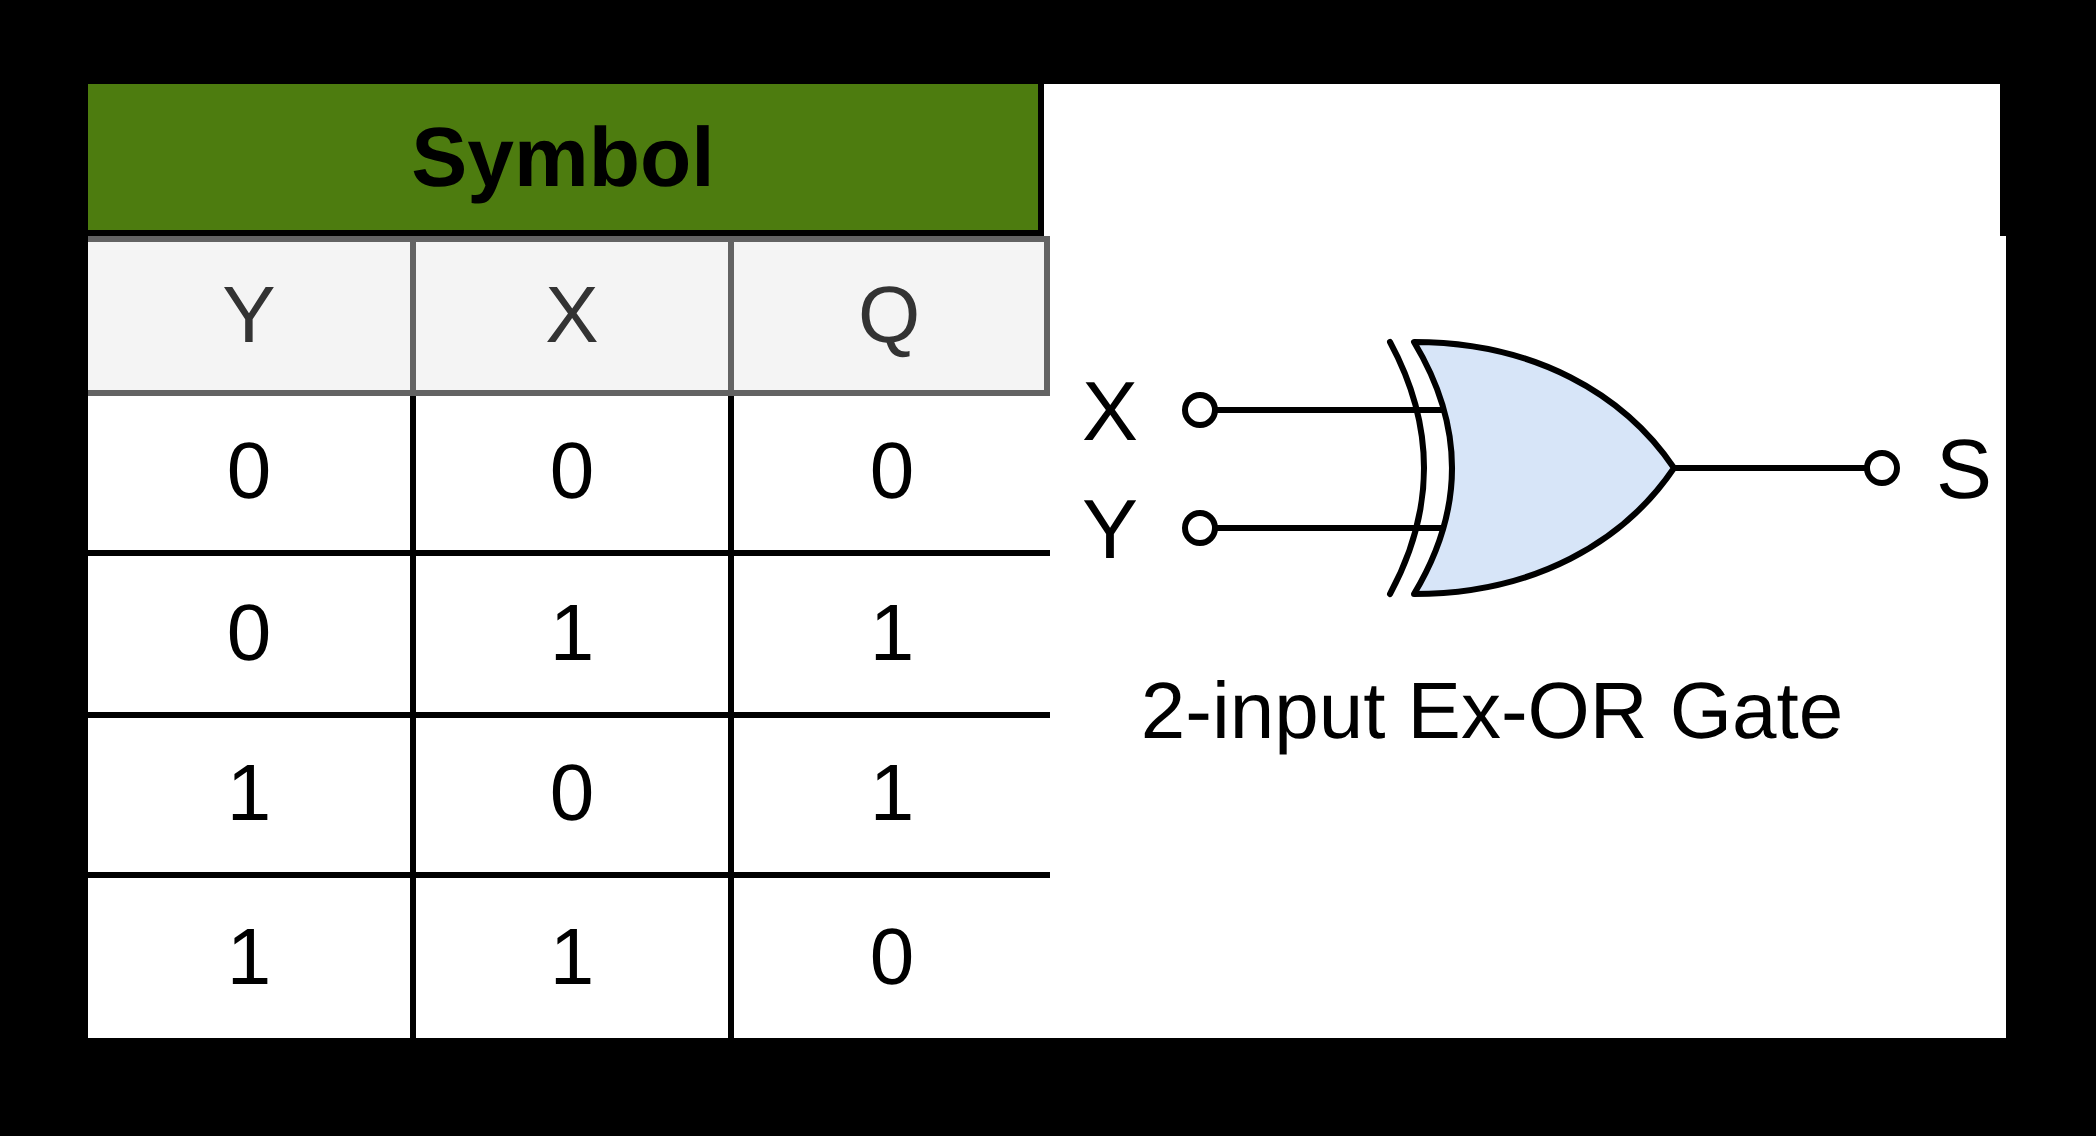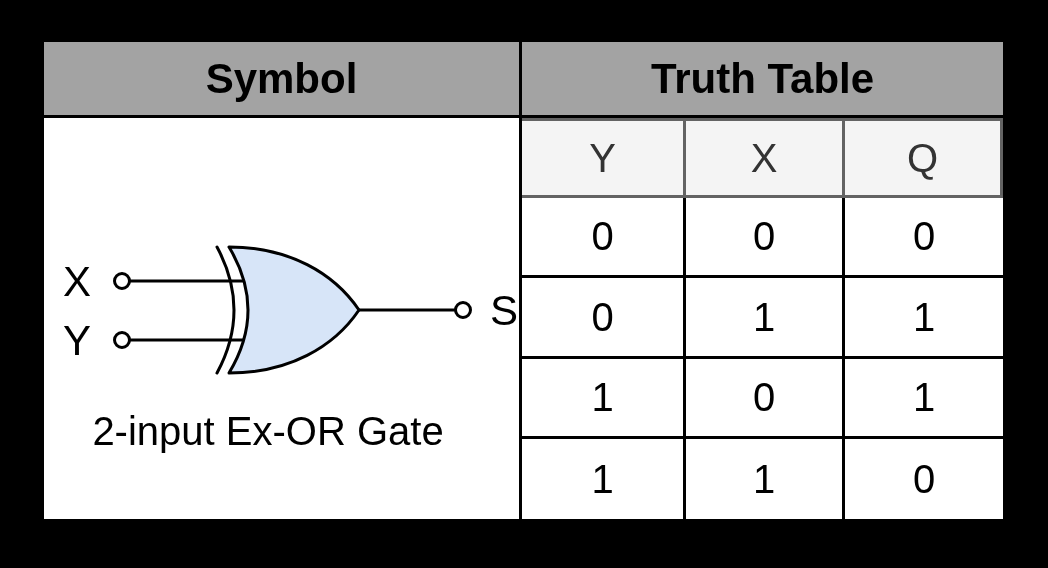--- a/index.html
+++ b/index.html
@@ -13,21 +13,21 @@
   .stage {
     position: absolute;
     left: 44px; top: 42px;
     width: 959px; height: 477px;
     display: grid;
     grid-template-columns: 478px 481px;
     grid-template-rows: 76px 401px;
     background: #ffffff;
   }
   .hdr {
-    background: #a3a3a3;
+    background: #4d7c0f;
     display: flex; align-items: center; justify-content: center;
     font-size: 42px; font-weight: bold; color: #000000;
     border-bottom: 3px solid #000000;
   }
   .hdr-left { border-right: 3px solid #000000; }
   .symbol-cell {
     background: #ffffff;
     border-right: 3px solid #000000;
     position: relative;
   }
@@ -59,23 +59,20 @@
 </style>
 </head>
 <body>
 
 <div class="stage">
 
   <div class="hdr hdr-left">
     <span>Symbol</span>
   </div>
 
-  <div class="hdr">
-    <span>Truth Table</span>
-  </div>
 
   <div class="symbol-cell">
     <svg width="478" height="401" viewBox="0 0 478 401">
 
       <text class="gate-label" x="33" y="178" text-anchor="middle">X</text>
       <circle cx="78" cy="163" r="7.5" fill="#ffffff" stroke="#000000" stroke-width="3"></circle>
       <line x1="85.5" y1="163" x2="200" y2="163" stroke="#000000" stroke-width="3"></line>
 
       <text class="gate-label" x="33" y="237" text-anchor="middle">Y</text>
       <circle cx="78" cy="222" r="7.5" fill="#ffffff" stroke="#000000" stroke-width="3"></circle>

